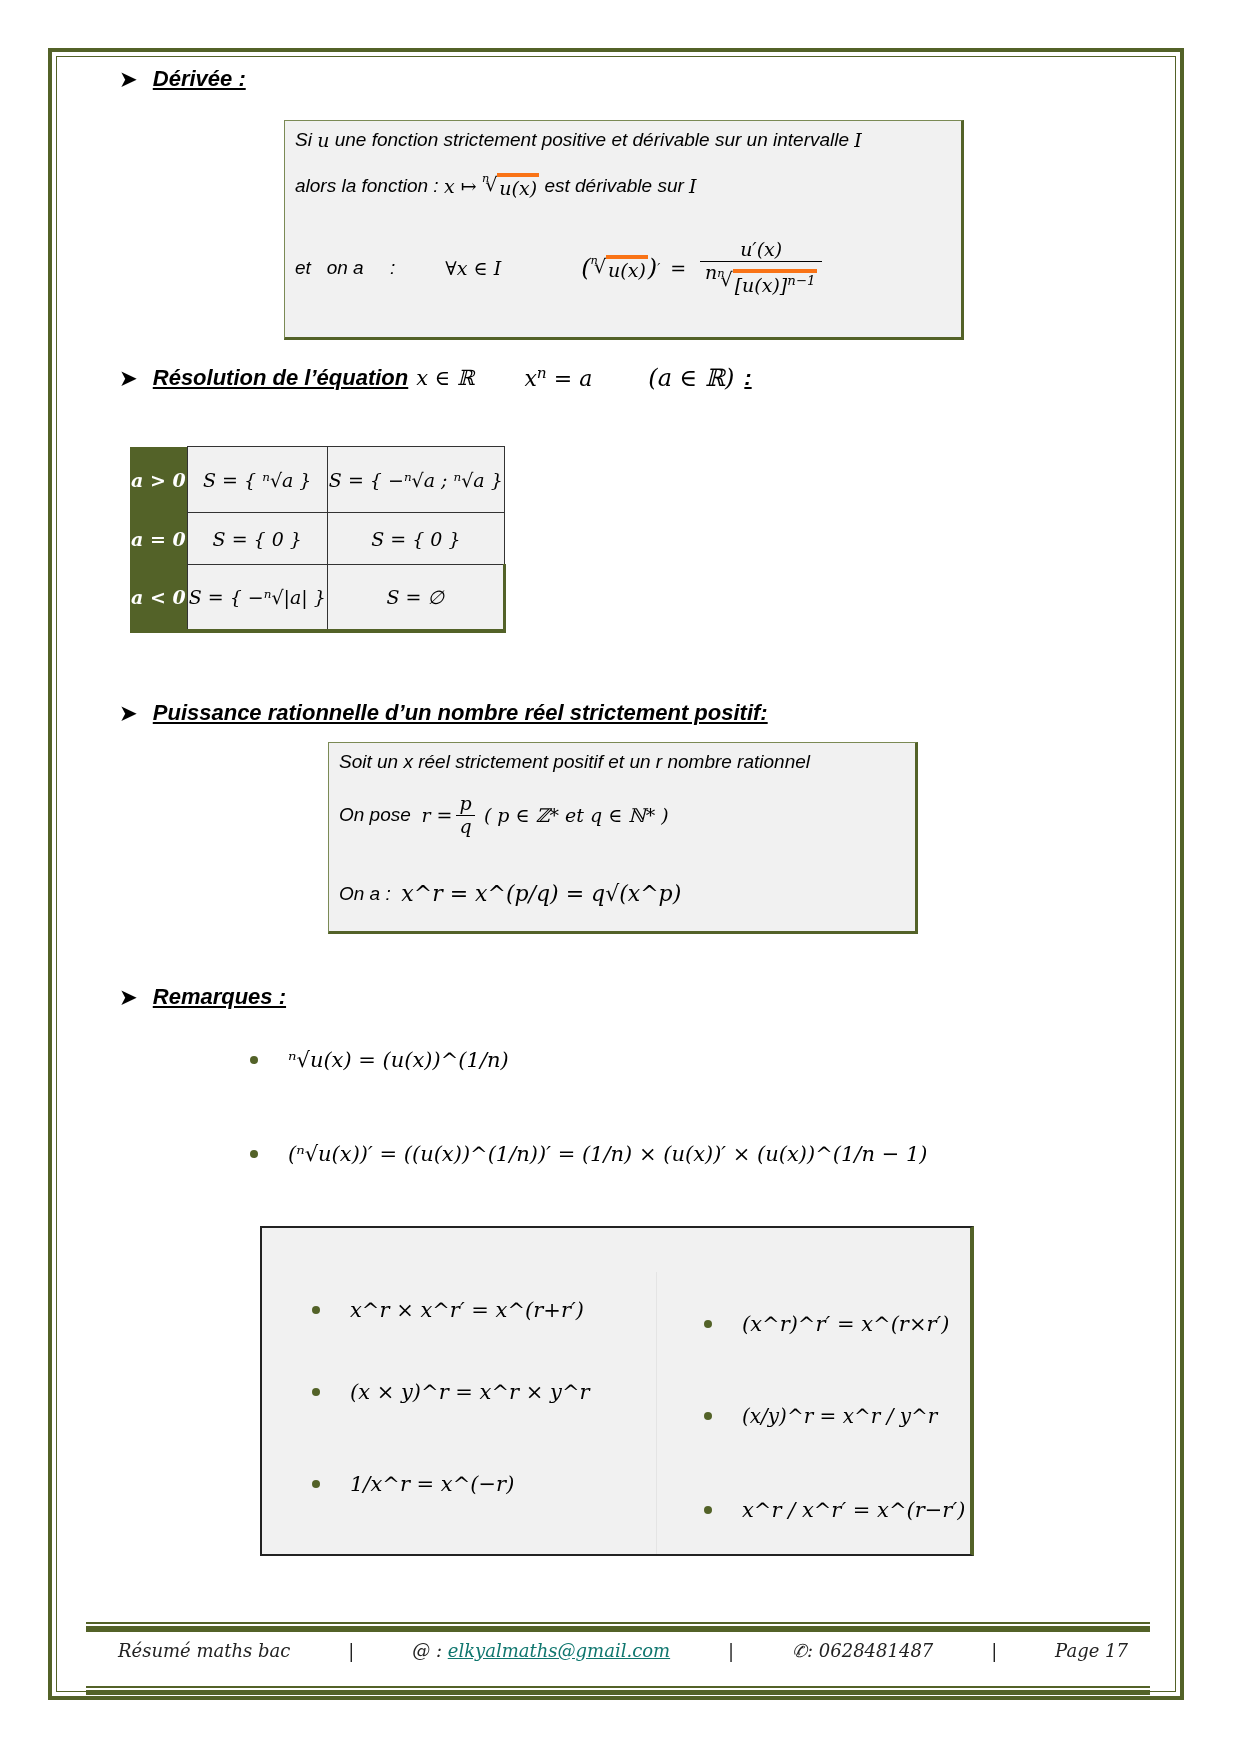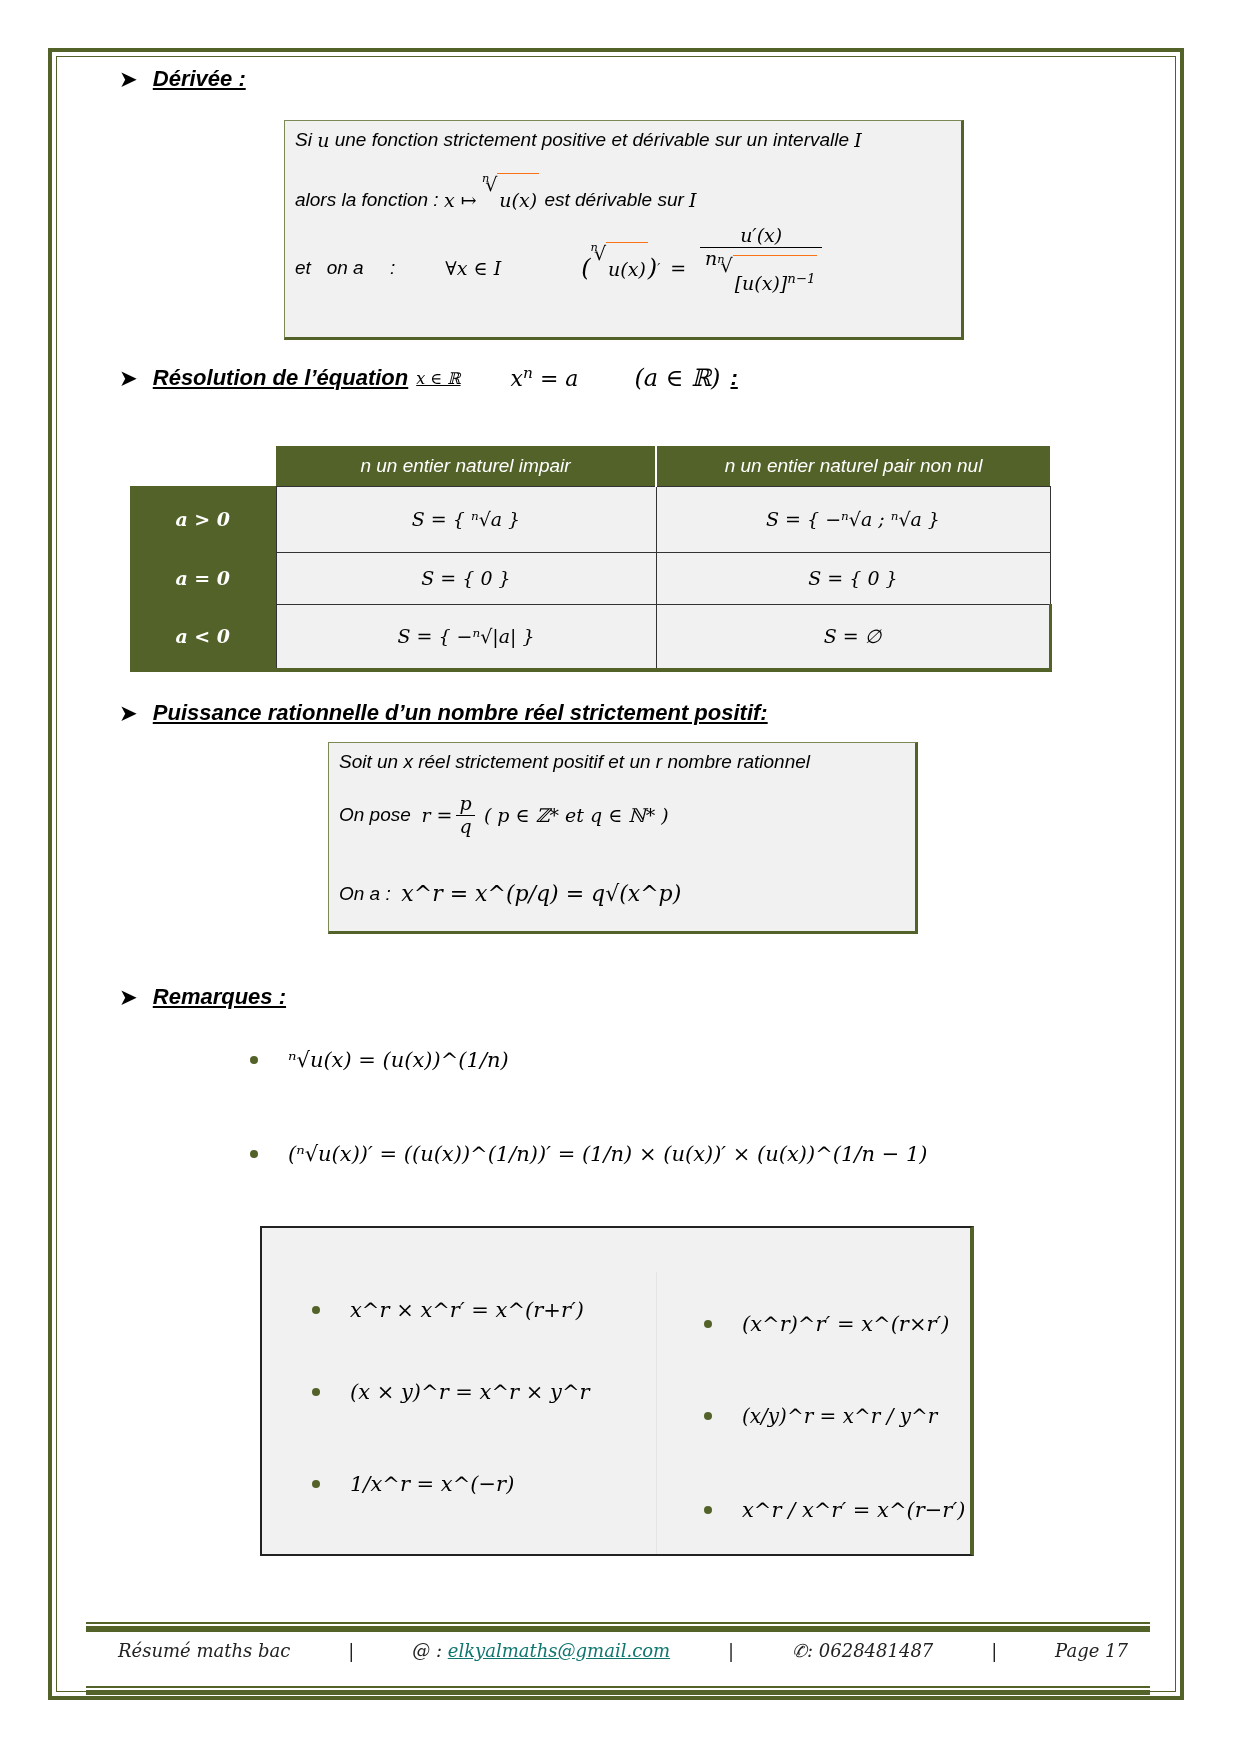--- a/index.html
+++ b/index.html
@@ -13,21 +13,21 @@
   .heading .ht { text-decoration:underline; }
   .box { position:absolute; background:#f1f1f1; border:1px solid #7b8a55; border-right:3px solid #536228; border-bottom:3px solid #536228; box-sizing:border-box; font-style:italic; font-size:19px; }
   .row { position:absolute; display:flex; align-items:center; white-space:nowrap; }
   sup { font-size:0.7em; }
   .frac { display:inline-flex; flex-direction:column; align-items:center; vertical-align:middle; margin:0 4px; }
   .frac .num { border-bottom:1px solid #000; padding:0 3px; line-height:1.15; }
   .frac .den { line-height:1.15; padding:0 3px; }
   .root { display:inline-flex; align-items:flex-start; }
   .root .idx { font-size:0.6em; margin-right:-4px; position:relative; top:-2px; }
   .root .rad { font-style:normal; }
-  .root .body { border-top:1px solid #f97316; padding:15px 2px; }
+  .root .body { border-top:4px solid #f97316; padding:0 2px; }
   table.eq { position:absolute; border-collapse:collapse; font-size:19px; }
   table.eq td { box-sizing:border-box; text-align:center; }
   .th { background:#536228; color:#fff; font-style:italic; }
   .rowhead { background:#536228; color:#fff; font-weight:bold; }
   .cell { background:#f1f1f1; border:1px solid #333; }
   .bullet { width:8px; height:8px; border-radius:50%; background:#536228; display:inline-block; margin-right:30px; }
   .footer-line { position:absolute; left:86px; width:1064px; background:#536228; }
   .footer { position:absolute; top:1640px; left:118px; width:1010px; display:flex; justify-content:space-between; font-family:"DejaVu Serif", serif; font-style:italic; font-size:18px; color:#222; }
   .footer a { color:#0f766e; text-decoration:underline; }
 </style>
@@ -81,33 +81,28 @@
             <span class="body"><span>[u(x)]</span><sup>n−1</sup></span>
           </span>
       </span>
     </span>
   </div>
 </div>
 
 <div class="heading" style="left:120px;top:364px;">
   <span class="arrow">➤</span>
   <span class="ht">Résolution de l’équation</span>
-  <span class="math" style="font-weight:normal;font-size:16px;margin-left:8px;text-decoration:underline;">x ∈ ℝ</span>
+  <span class="math" style="font-weight:normal;font-size:21px;margin-left:8px;">x ∈ ℝ</span>
   <span class="math" style="font-weight:normal;font-size:22px;margin-left:50px;"><span>x</span><sup>n</sup><span> = a</span></span>
   <span class="math" style="font-weight:normal;font-size:24px;margin-left:56px;">(a ∈ ℝ)</span>
   <span class="ht" style="margin-left:10px;">:</span>
 </div>
 
 <table class="eq" style="left:130px;top:446px;">
   <tbody>
-      <tr>
-    <td style="width:146px;height:40px;"></td>
-    <td class="th" style="width:380px;height:40px;border-right:2px solid #fff;">n  un entier naturel impair</td>
-    <td class="th" style="width:394px;height:40px;">n un entier naturel pair non nul</td>
-  </tr>
   <tr>
     <td class="rowhead math" style="height:66px;">a &gt; 0</td>
     <td class="cell math">S = { ⁿ√a }</td>
     <td class="cell math">S = { −ⁿ√a ; ⁿ√a }</td>
   </tr>
   <tr>
     <td class="rowhead math" style="height:52px;">a = 0</td>
     <td class="cell math">S = { 0 }</td>
     <td class="cell math">S = { 0 }</td>
   </tr>

